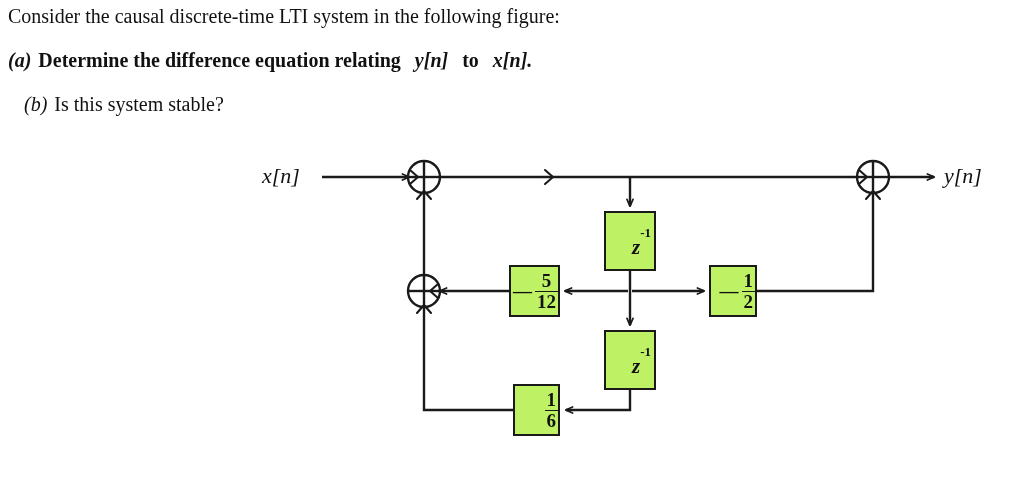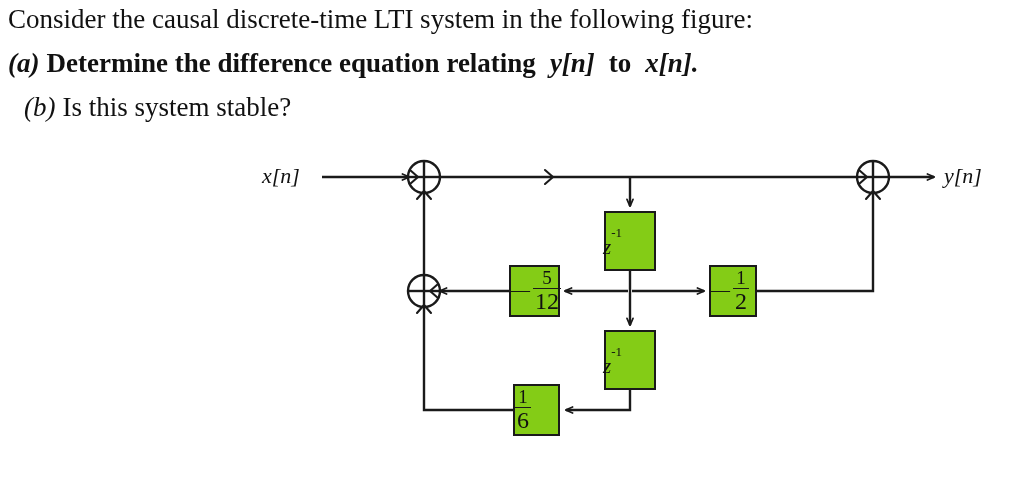--- a/index.html
+++ b/index.html
@@ -2,50 +2,50 @@
 <html><head>
 <meta charset="utf-8">
 <style>
   html,body{margin:0;padding:0;}
   body{
     width:1024px;height:479px;background:#ffffff;
     font-family:"Liberation Serif","DejaVu Serif",serif;
     color:#111111;overflow:hidden;position:relative;
   }
   .prose{position:absolute;left:8px;top:0;width:1010px;}
-  .line{font-size:27px;line-height:1;white-space:nowrap;}
+  .line{font-size:20px;line-height:1;white-space:nowrap;}
   .l1{position:absolute;left:0px;top:6px;}
   .l2{position:absolute;left:0px;top:50px;font-weight:bold;}
   .l3{position:absolute;left:0px;top:94px;margin-left:16px;}
   .it{font-style:italic;}
   .mathvar{font-style:italic;font-family:"Liberation Serif","DejaVu Serif",serif;}
   .gap{display:inline-block;width:7px;}
   .figure{position:absolute;left:0;top:0;width:1024px;height:479px;}
   svg{display:block;}
   .lbl{position:absolute;font-size:22px;font-style:italic;
        font-family:"Liberation Serif","DejaVu Serif",serif;white-space:nowrap;}
   .lbl-x{left:262px;top:163px;}
   .lbl-y{left:944px;top:163px;}
   .blk{position:absolute;box-sizing:border-box;border:2.2px solid #1a1a1a;
-       background:#84cc16;display:flex;align-items:center;justify-content:flex-start;}
+       background:#bef264;display:flex;align-items:center;justify-content:flex-end;font-weight:bold;}
   .blk-txt{font-size:20px;font-family:"Liberation Serif","DejaVu Serif",serif;
            line-height:1;white-space:nowrap;}
   .zblk{width:52px;height:60px;}
   .z-1{left:604px;top:211px;}
   .z-2{left:604px;top:330px;}
   .ztxt{font-style:italic;position:relative;left:-3px;top:5px;font-size:21px;}
   .ztxt sup{font-style:normal;font-size:13px;top:-0.62em;position:relative;}
   .cblk{height:52px;}
   .c-512{left:509px;top:265px;width:51px;}
   .c-12{left:709px;top:265px;width:48px;}
   .c-16{left:513px;top:384px;width:47px;}
   .frac{display:inline-flex;flex-direction:column;align-items:center;
         line-height:1.04;vertical-align:middle;}
   .frac .num{font-size:19px;padding:0 2px;}
-  .frac .den{font-size:24px;padding:0 2px;border-top:1.4px solid #1a1a1a;}
+  .frac .den{font-size:19px;padding:0 2px;border-top:1.4px solid #1a1a1a;}
   .sign{font-size:19px;margin-right:3px;position:relative;top:-1px;}
   .wrapfrac{display:inline-flex;align-items:center;}
 </style>
 </head>
 <body>
 
 <div class="prose">
   <div class="line l1">Consider the causal discrete-time LTI system in the following figure:</div>
   <div class="line l2">
     <span class="it">(a)</span><span class="gap"></span><span>Determine the difference equation relating</span><span class="gap"></span><span class="gap"></span><span class="mathvar">y[n]</span><span class="gap"></span><span class="gap"></span><span>to</span><span class="gap"></span><span class="gap"></span><span class="mathvar">x[n].</span>

